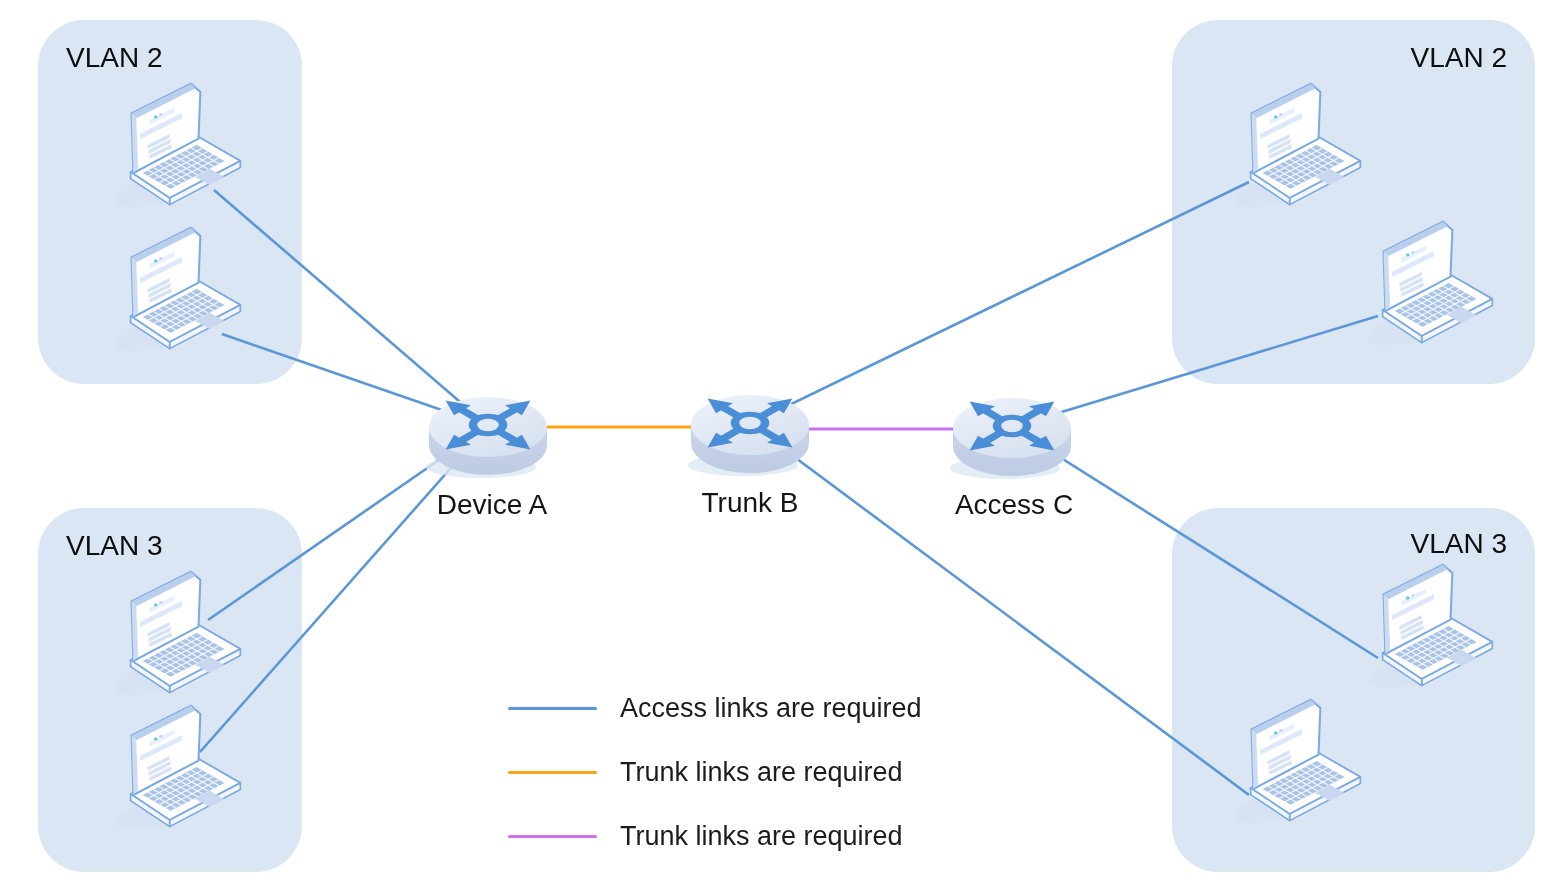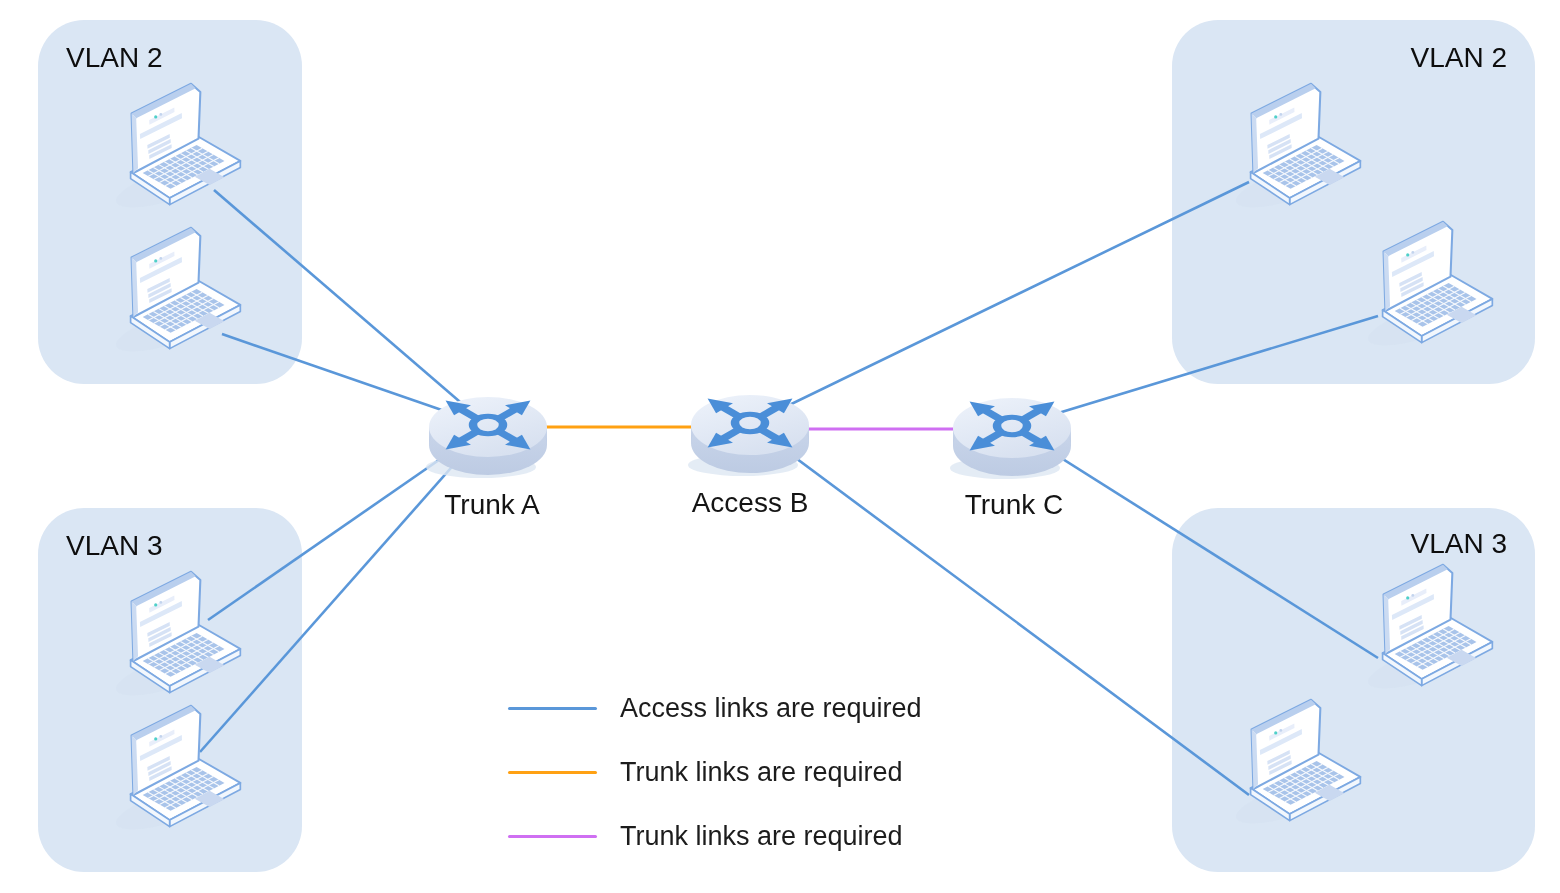--- a/index.html
+++ b/index.html
@@ -170,23 +170,23 @@
     <use href="#switch" transform="translate(423,381)"></use>
     <use href="#switch" transform="translate(685,379)"></use>
     <use href="#switch" transform="translate(947,382)"></use>
   </svg>
 
   <div class="vlan-label tl">VLAN 2</div>
   <div class="vlan-label bl">VLAN 3</div>
   <div class="vlan-label tr">VLAN 2</div>
   <div class="vlan-label br">VLAN 3</div>
 
-  <div class="device-label a">Trunk A</div>
-  <div class="device-label b">Access B</div>
-  <div class="device-label c">Trunk C</div>
+  <div class="device-label a">Device A</div>
+  <div class="device-label b">Trunk B</div>
+  <div class="device-label c">Access C</div>
 
   <div class="legend">
     <div class="legend-row r0">
       <div class="legend-swatch" style="background: rgb(90, 151, 217);"></div>
       <span class="legend-text">Access links are required</span>
     </div>
     <div class="legend-row r1">
       <div class="legend-swatch" style="background: rgb(255, 161, 19);"></div>
       <span class="legend-text">Trunk links are required</span>
     </div>

